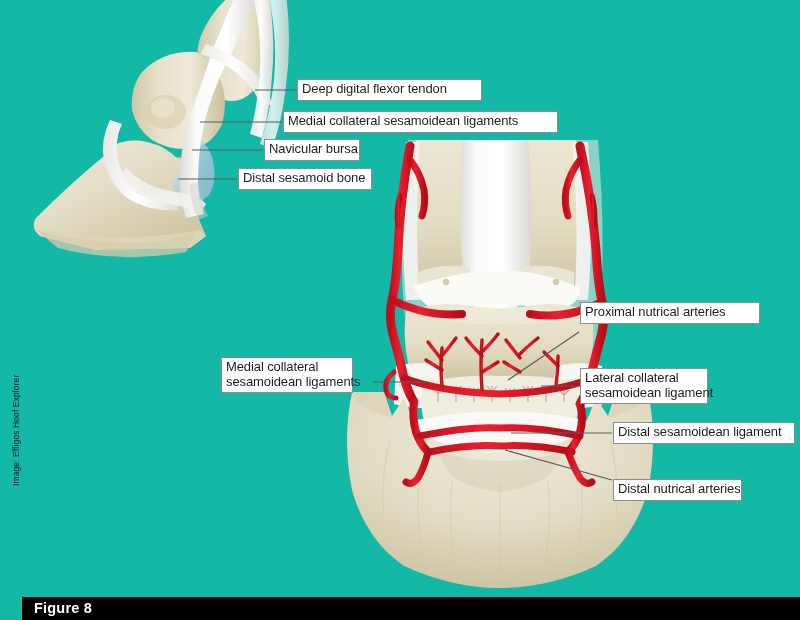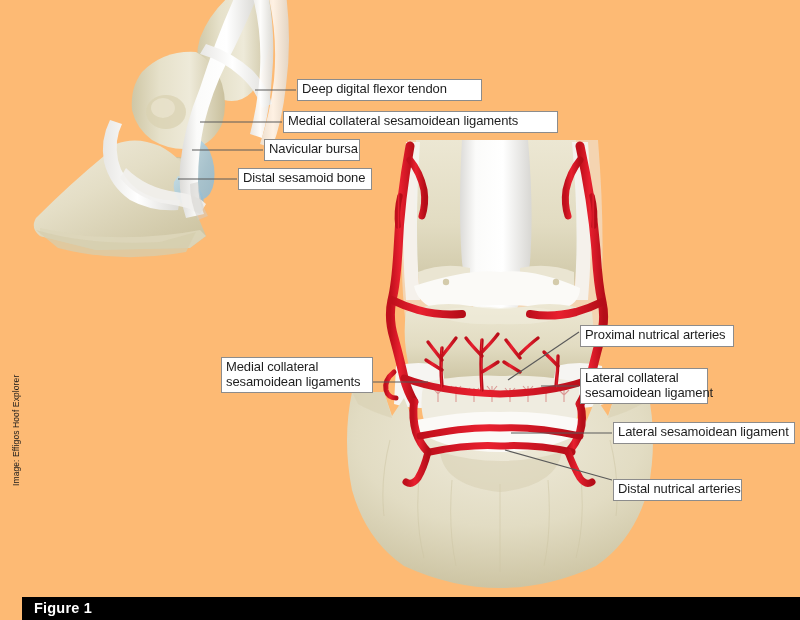--- a/index.html
+++ b/index.html
@@ -4,21 +4,21 @@
 <style>
   html, body {
     margin: 0;
     padding: 0;
     background: #ffffff;
   }
   #figure-root {
     position: relative;
     width: 800px;
     height: 620px;
-    background: #fdba74;
+    background: #14b8a6;
     overflow: hidden;
     font-family: "Liberation Sans", sans-serif;
   }
 
   
   #illustration {
     position: absolute;
     left: 0; top: 0;
     width: 800px; height: 620px;
   }
@@ -337,31 +337,31 @@
   </svg>
 
   <div class="label-box" style="left:297px; top:79px; width:185px;">Deep digital flexor tendon</div>
 
   <div class="label-box" style="left:283px; top:111px; width:275px;">Medial collateral sesamoidean ligaments</div>
 
   <div class="label-box" style="left:264px; top:139px; width:96px;">Navicular bursa</div>
 
   <div class="label-box" style="left:238px; top:168px; width:134px;">Distal sesamoid bone</div>
 
-  <div class="label-box" style="left:580px; top:325px; width:154px;">Proximal nutrical arteries</div>
-
-  <div class="label-box" style="left:221px; top:357px; width:152px;">Medial collateral
+  <div class="label-box" style="left:580px; top:302px; width:180px;">Proximal nutrical arteries</div>
+
+  <div class="label-box" style="left:221px; top:357px; width:132px;">Medial collateral
 sesamoidean ligaments</div>
 
   <div class="label-box" style="left:580px; top:368px; width:128px;">Lateral collateral
 sesamoidean ligament</div>
 
-  <div class="label-box" style="left:613px; top:422px; width:182px;">Lateral sesamoidean ligament</div>
+  <div class="label-box" style="left:613px; top:422px; width:182px;">Distal sesamoidean ligament</div>
 
   <div class="label-box" style="left:613px; top:479px; width:129px;">Distal nutrical arteries</div>
 
   <div id="credit">Image: Effigos Hoof Explorer</div>
 
   <div id="caption-bar">
-    <div id="caption-text">Figure 1</div>
+    <div id="caption-text">Figure 8</div>
   </div>
 
 </div>
 
 </body></html>

